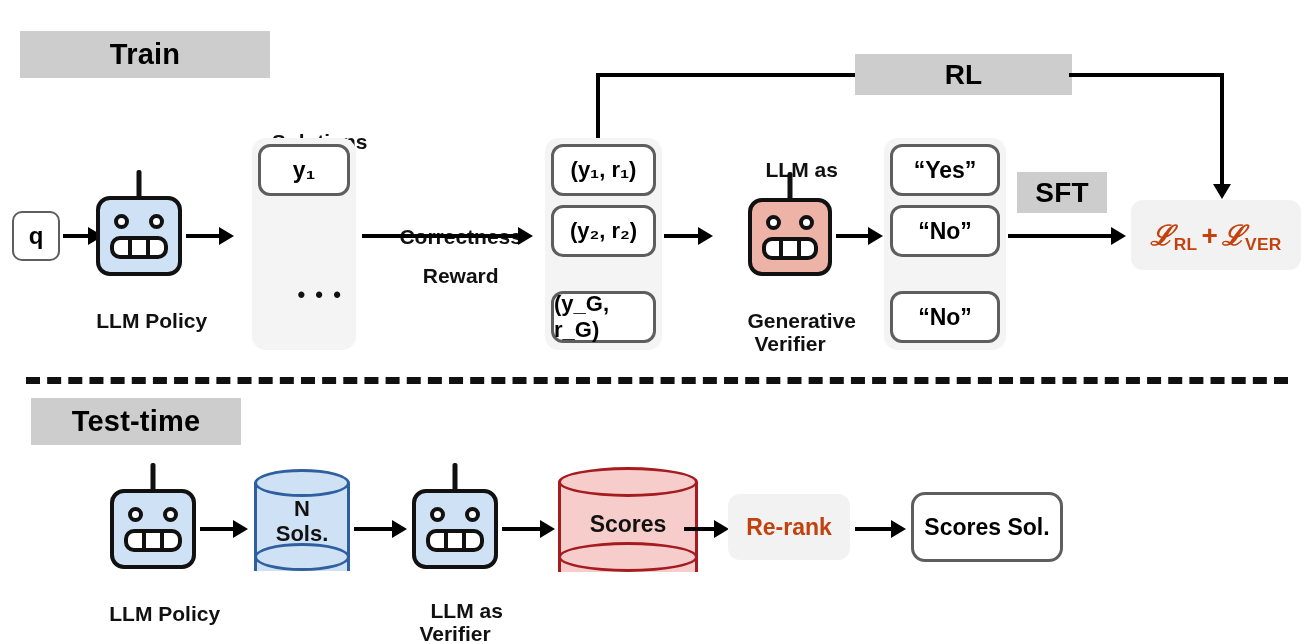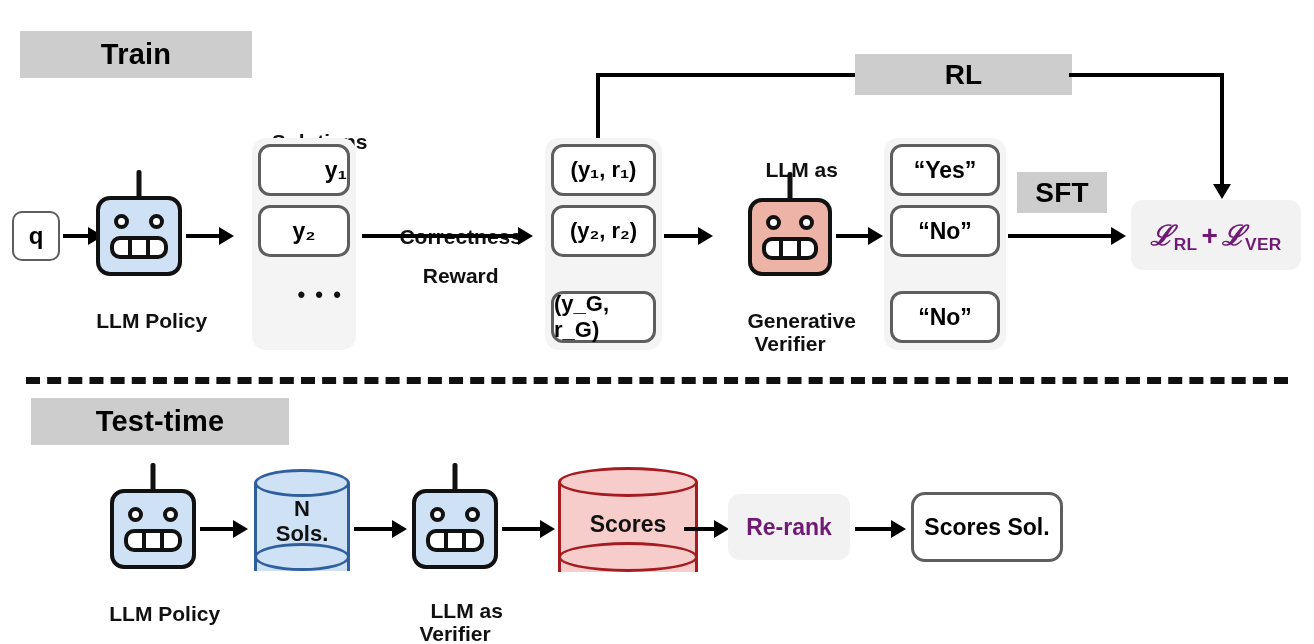--- a/index.html
+++ b/index.html
@@ -26,21 +26,21 @@
   }
   .obox.thin{border-width:2.5px;}
 
   
   .stack-bg{background:#f4f4f4;border-radius:14px;}
 
   
   .gbox{
     background:#f2f2f2;border-radius:12px;
     display:flex;align-items:center;justify-content:center;
-    color:#701a75;font-weight:bold;box-sizing:border-box;
+    color:#c2410c;font-weight:bold;box-sizing:border-box;
   }
 
   
   .hline{background:#000;height:4px;}
   .vline{background:#000;width:4px;}
   .arrowR{
     width:0;height:0;border-top:9px solid transparent;border-bottom:9px solid transparent;
     border-left:15px solid #000;
   }
   .arrowD{
@@ -68,21 +68,21 @@
 
   
   .scriptL{font-family:"DejaVu Serif",serif;font-style:italic;font-weight:bold;}
   .sub{font-size:.62em;vertical-align:-0.28em;font-family:"Liberation Sans",sans-serif;font-style:normal;letter-spacing:.3px;}
 </style>
 </head>
 <body>
 
 <div id="stage">
 
-  <div class="abs banner" style="left:20px;top:31px;width:232px;height:47px;font-size:29px;">
+  <div class="abs banner" style="left:20px;top:31px;width:250px;height:47px;font-size:29px;">
     <span>Train</span>
   </div>
 
   <div class="abs vline" style="left:596px;top:73px;height:70px;"></div>
 
   <div class="abs hline" style="left:596px;top:73px;width:262px;"></div>
   <div class="abs banner" style="left:855px;top:54px;width:217px;height:41px;font-size:28px;">
     <span>RL</span>
   </div>
 
@@ -111,25 +111,22 @@
   <div class="abs label" style="left:60px;top:285px;width:160px;font-size:21px;">
     <span>LLM Policy</span>
   </div>
   <div class="abs hline" style="left:186px;top:234px;width:35px;"></div>
   <div class="abs arrowR" style="left:219px;top:227px;"></div>
 
   <div class="abs label" style="left:238px;top:106px;width:140px;font-size:21px;">
     <span>Solutions</span>
   </div>
   <div class="abs stack-bg" style="left:252px;top:138px;width:104px;height:212px;"></div>
-  <div class="abs obox" style="left:258px;top:144px;width:92px;height:52px;font-size:23px;justify-content:flex-end;">
+  <div class="abs obox" style="left:258px;top:144px;width:92px;height:52px;font-size:23px;">
     <span>y₁</span>
-  </div>
-  <div class="abs obox" style="left:258px;top:205px;width:92px;height:52px;font-size:23px;">
-    <span>y₂</span>
   </div>
   <div class="abs label" style="left:258px;top:258px;width:92px;font-size:22px;letter-spacing:2px;">
     <span>• • •</span>
   </div>
 
   <div class="abs label" style="left:360px;top:201px;width:178px;font-size:21px;">
     <span>Correctness</span>
   </div>
   <div class="abs hline" style="left:362px;top:234px;width:158px;"></div>
   <div class="abs arrowR" style="left:518px;top:227px;"></div>
@@ -198,21 +195,21 @@
   <div class="abs arrowR" style="left:1111px;top:227px;"></div>
 
   <div class="abs gbox" style="left:1131px;top:200px;width:170px;height:70px;">
     <span style="font-size:28px;white-space:nowrap;">
       <span class="scriptL">ℒ</span><span class="sub">RL</span><span style="padding:0 4px;">+</span><span class="scriptL">ℒ</span><span class="sub">VER</span>
     </span>
   </div>
 
   <div class="abs dashrow" style="left:26px;top:377px;width:1262px;"></div>
 
-  <div class="abs banner" style="left:31px;top:398px;width:258px;height:47px;font-size:29px;">
+  <div class="abs banner" style="left:31px;top:398px;width:210px;height:47px;font-size:29px;">
     <span>Test-time</span>
   </div>
 
   <div class="robot" style="left:110px;top:463px;width:86px;height:106px;">
     <div class="antenna" style="top:0;height:28px;"></div>
     <div class="head" style="width:86px;height:80px;background:#cfe1f5;">
       <div class="eye" style="left:14px;top:14px;width:15px;height:15px;"></div>
       <div class="eye" style="right:14px;top:14px;width:15px;height:15px;"></div>
       <div class="mouth" style="left:10px;right:10px;bottom:13px;height:23px;">
         <i></i>

